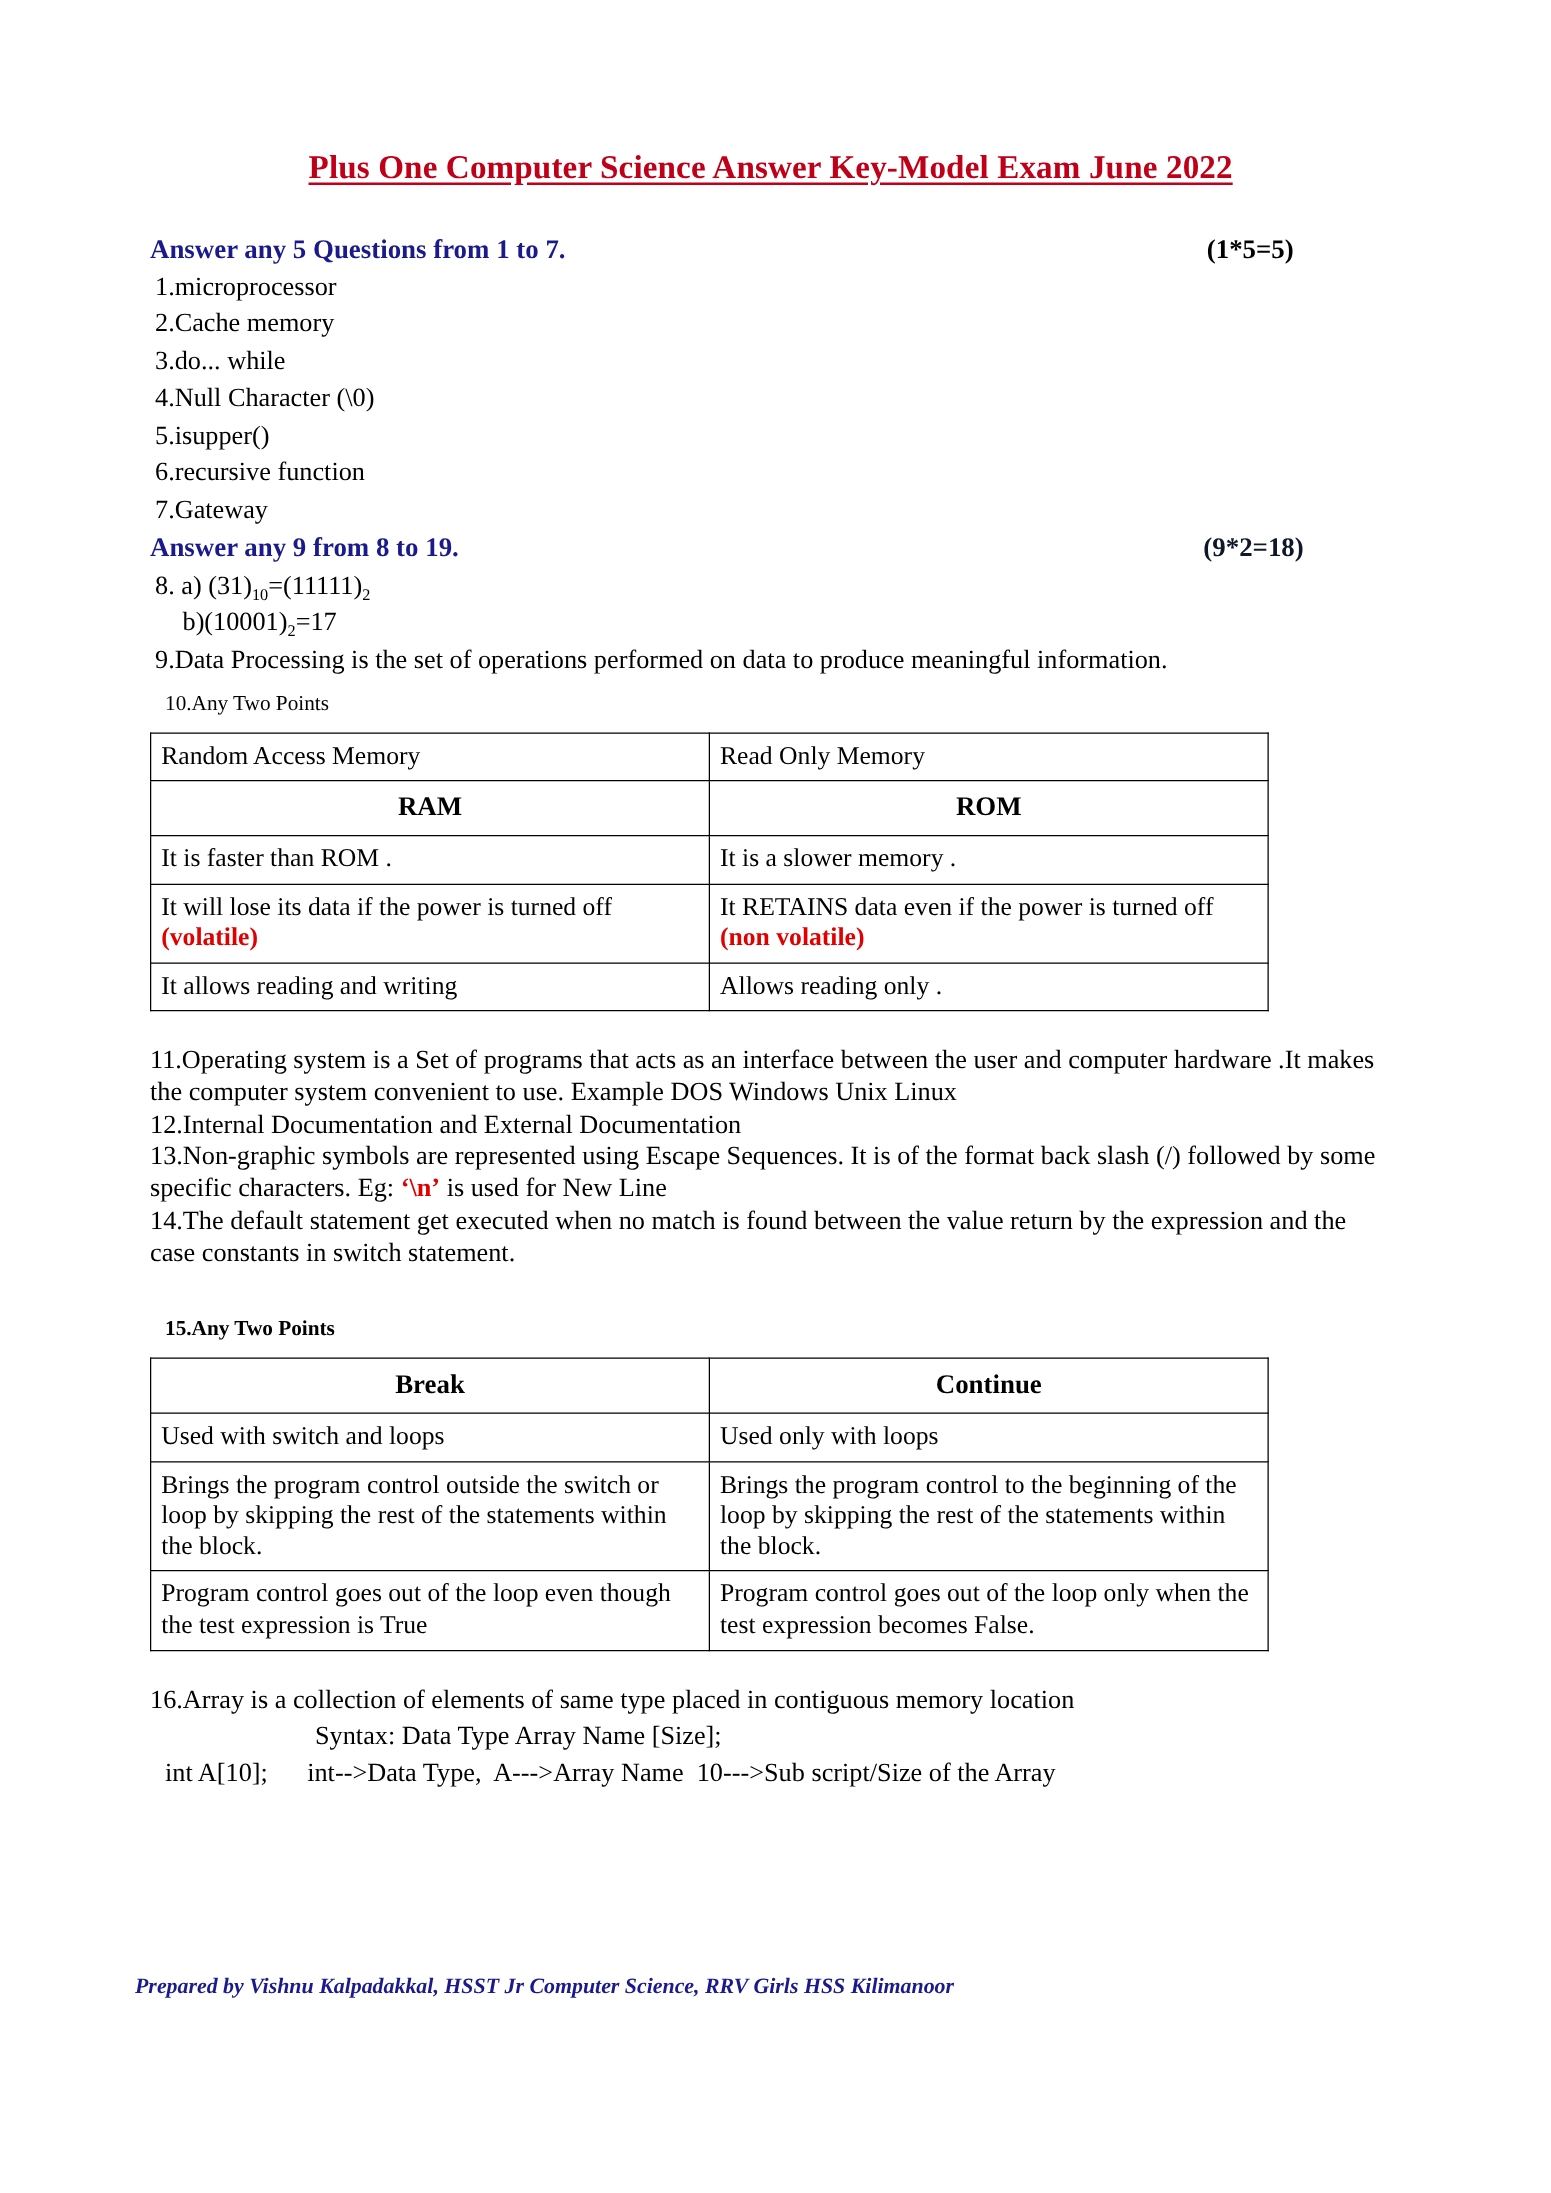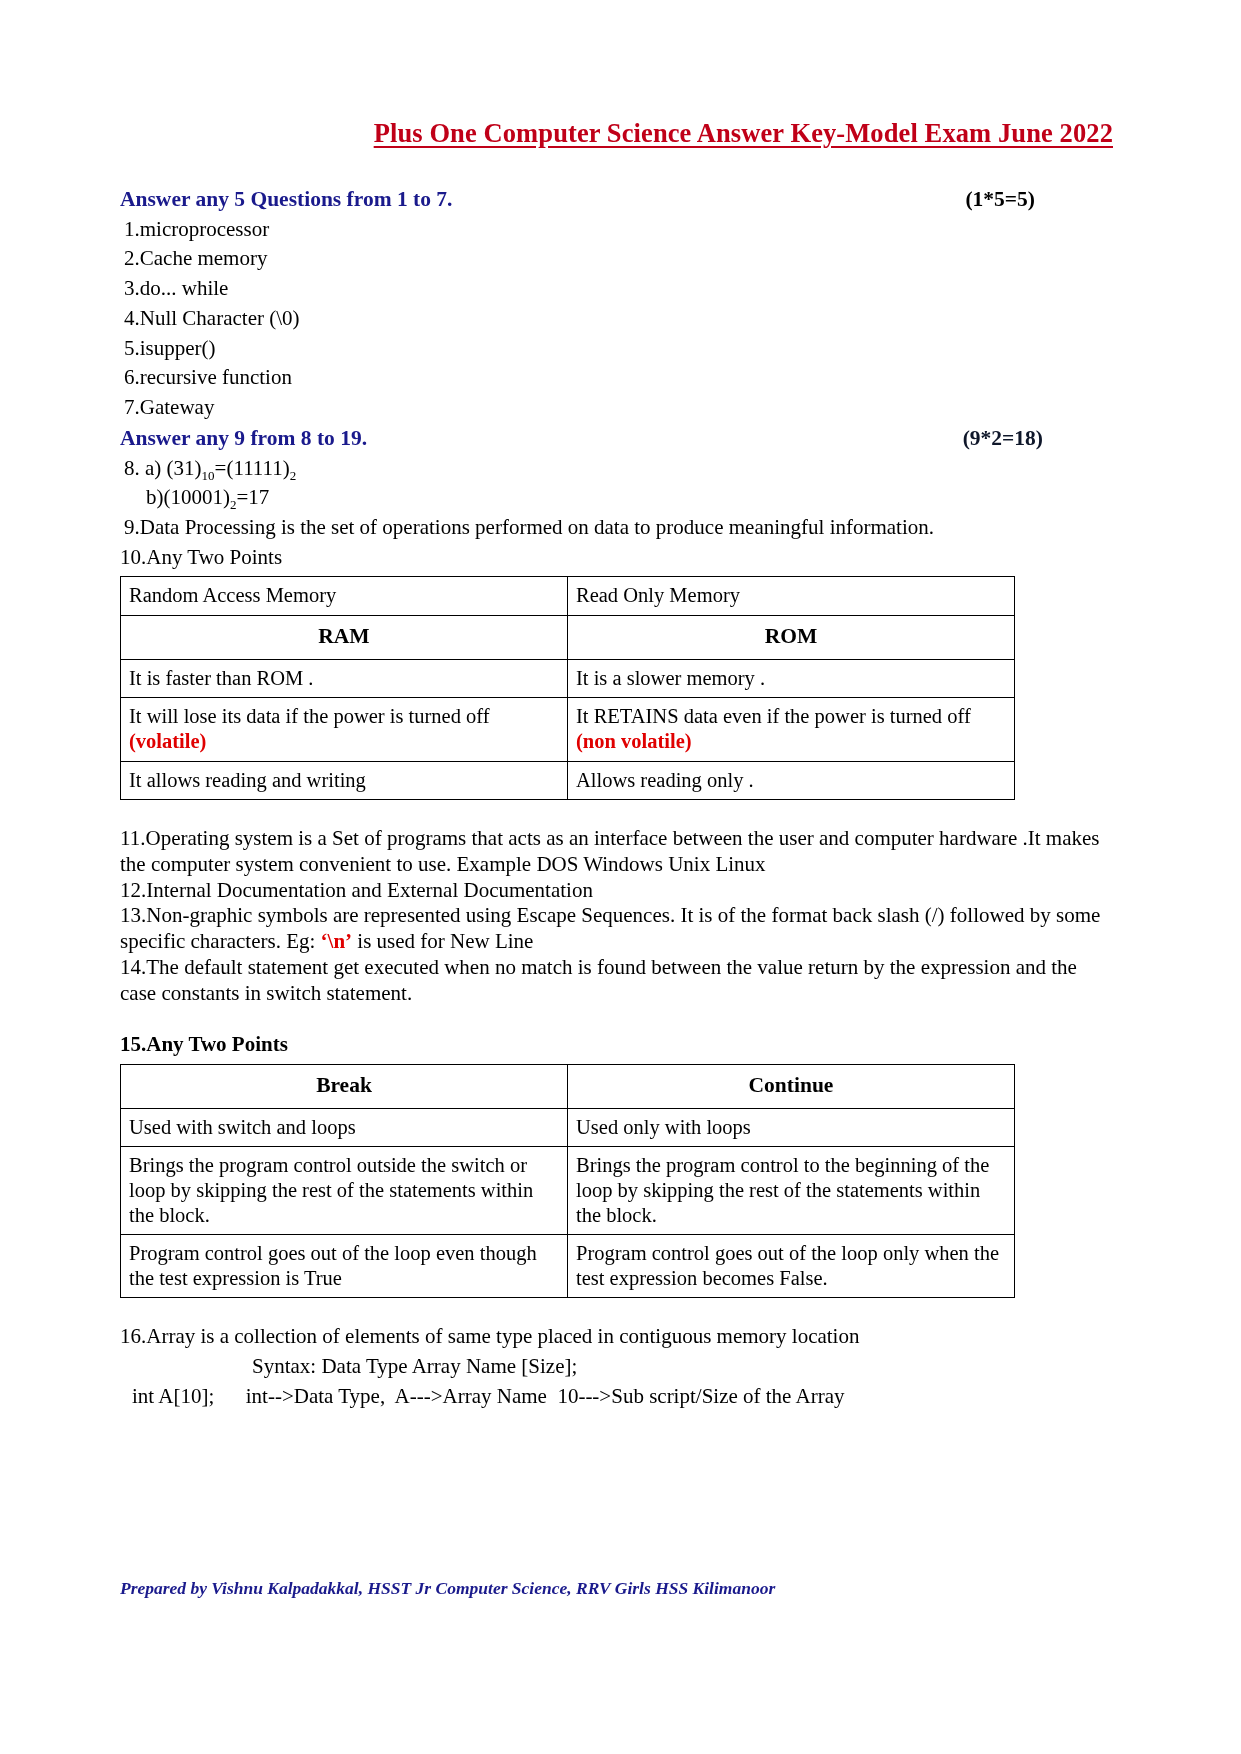--- a/index.html
+++ b/index.html
@@ -17,21 +17,21 @@
     height: 1754px;
     margin: 0 auto;
     background: #ffffff;
     box-sizing: border-box;
     padding: 118px 128px 0 120px;
     overflow: hidden;
   }
 
   
   .doc-title {
-    text-align: right;
+    text-align: center;
     color: #c00018;
     font-weight: bold;
     font-size: 26.5px;
     text-decoration: underline;
     text-underline-offset: 4px;
     letter-spacing: .1px;
     margin: 0 0 36px 0;
     line-height: 1.2;
   }
 
@@ -81,32 +81,32 @@
     font-weight: normal;
     text-align: left;
   }
   table.cmp th {
     font-weight: bold;
     text-align: center;
     font-size: 21.5px;
     padding: 8px 8px 9px 8px;
   }
   .tbl-caption {
-    font-size: 21px;
-    font-weight: bold;
-    margin: 0;
+    font-size: 17px;
+    font-weight: bold;
+    margin: 12px;
     line-height: 1.225;
   }
   .tbl-caption.plain { font-weight: normal; }
   .gap-md  { height: 26px; }
 
   
   .footer {
     position: absolute;
-    left: 120px;
+    left: 108px;
     bottom: 155px;
     color: #1a1a8c;
     font-weight: bold;
     font-style: italic;
     font-size: 17.5px;
     line-height: 1.2;
   }
 </style>
 </head>
 <body>

